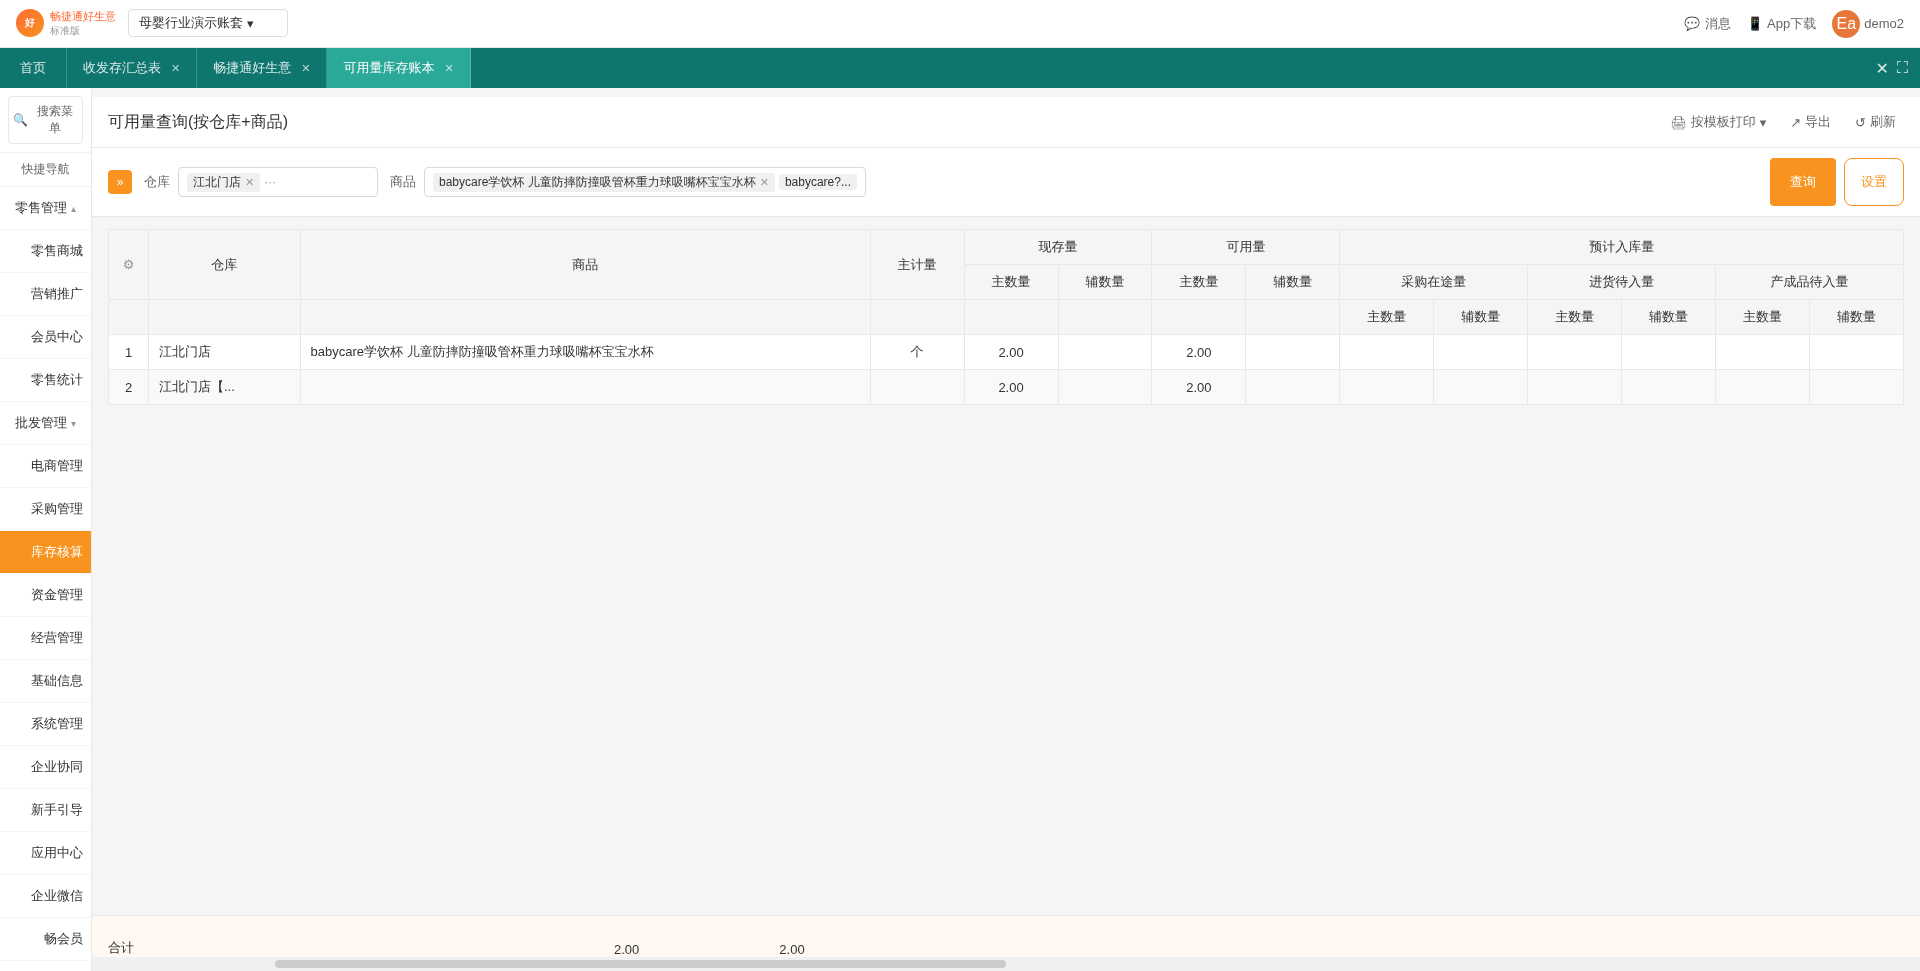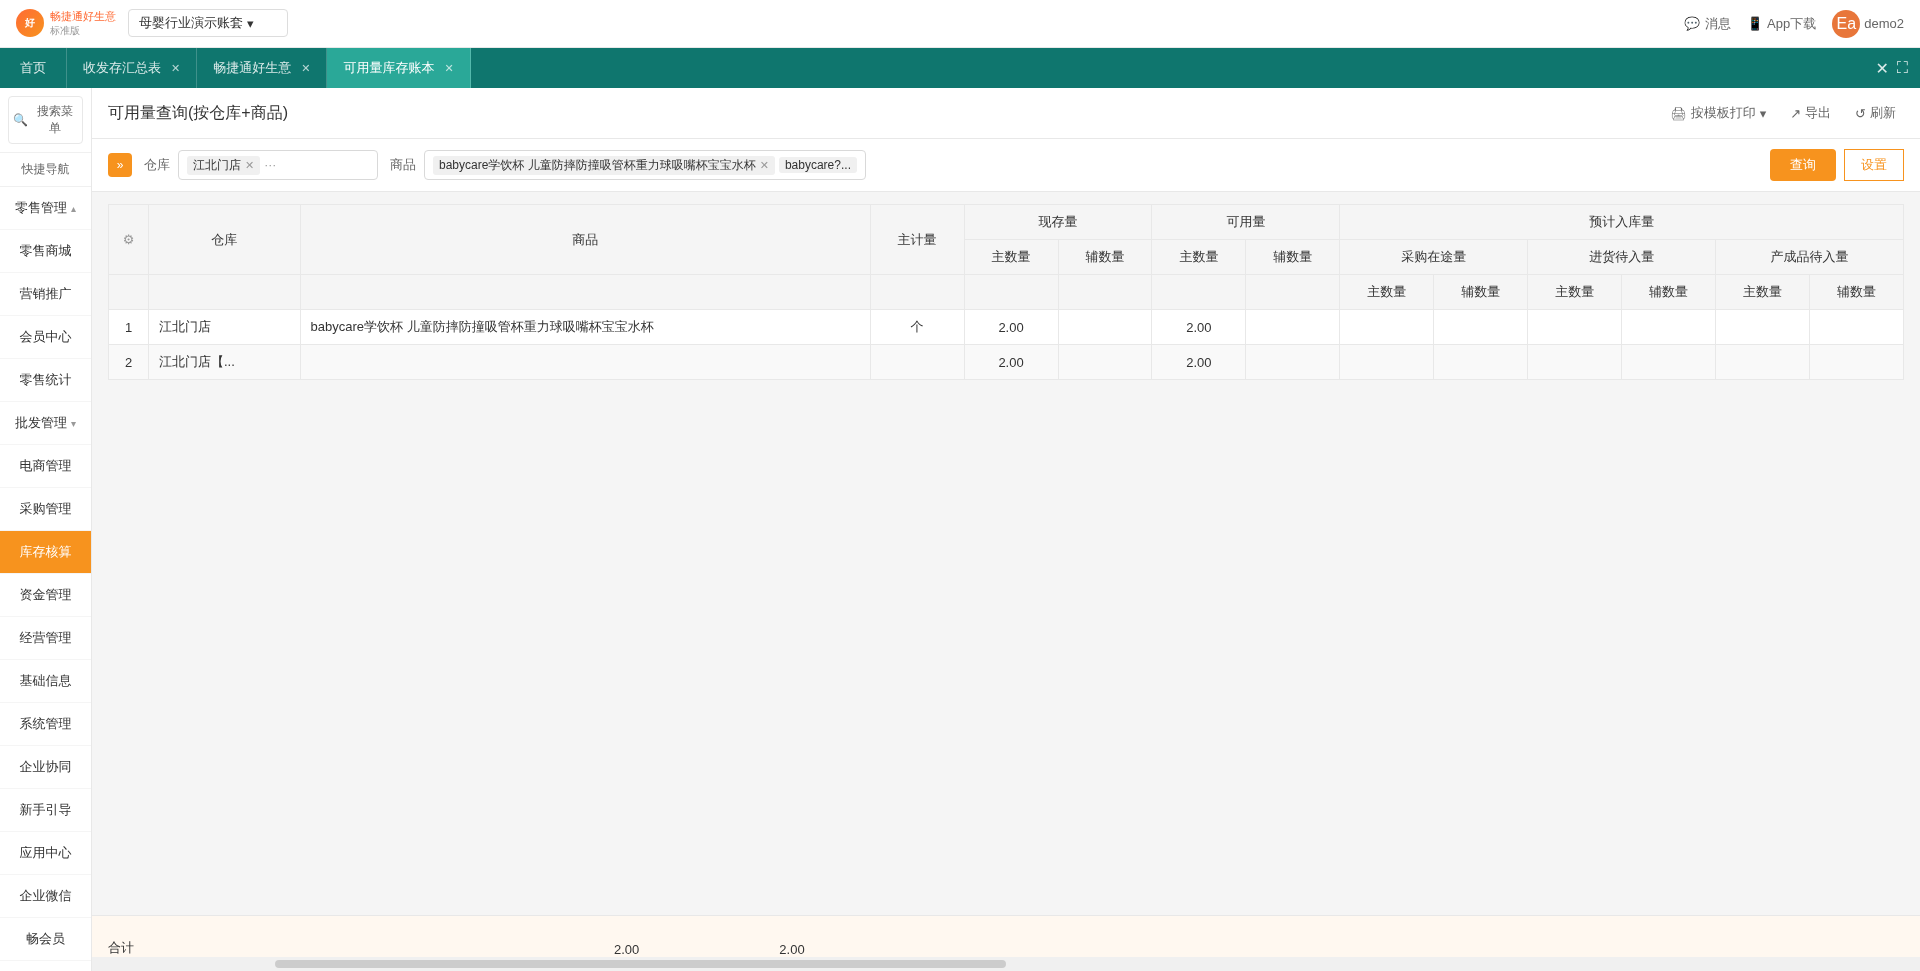--- a/index.html
+++ b/index.html
@@ -96,29 +96,29 @@
     }
     .sidebar-item {
       padding: 12px 8px;
       text-align: center;
       font-size: 13px;
       color: #333;
       cursor: pointer;
       border-bottom: 1px solid #f5f5f5;
       display: flex;
       align-items: center;
-      justify-content: center;
+      justify-content: flex-end;
       gap: 4px;
     }
     .sidebar-item.active { background: #f7931e; color: #fff; border-radius: 0; }
     .sidebar-item.has-arrow { justify-content: center; padding: 12px 12px; }
     .sidebar-arrow { font-size: 10px; color: #999; }
 
     
-    .content-area { flex: 1; display: flex; flex-direction: column; overflow: hidden; background: #f5f5f5; }
+    .content-area { flex: 1; display: flex; flex-direction: column; overflow: hidden; background: #f5f5f5; margin-top: 9px; }
 
     
     .page-header {
       background: #fff;
       padding: 12px 16px;
       display: flex;
       align-items: center;
       justify-content: space-between;
       border-bottom: 1px solid #e8e8e8;
       flex-shrink: 0;
@@ -150,21 +150,21 @@
       flex-shrink: 0;
     }
     .filter-group { display: flex; align-items: center; gap: 8px; }
     .filter-label { color: #666; font-size: 13px; white-space: nowrap; }
     .filter-tag-container { display: flex; align-items: center; gap: 4px; flex-wrap: wrap; min-width: 200px; border: 1px solid #d9d9d9; border-radius: 4px; padding: 3px 8px; background: #fff; min-height: 30px; }
     .filter-tag { background: #f0f0f0; border-radius: 3px; padding: 1px 6px; font-size: 12px; color: #333; display: flex; align-items: center; gap: 4px; }
     .filter-tag-close { color: #999; cursor: pointer; font-size: 11px; }
     .filter-more { color: #999; font-size: 12px; }
     .filter-actions { margin-left: auto; display: flex; gap: 8px; }
     .btn-query { background: #f7931e; color: white; border: none; padding: 6px 20px; border-radius: 4px; cursor: pointer; font-size: 13px; }
-    .btn-setting { background: #fff; color: #f7931e; border: 1px solid #f7931e; padding: 6px 16px; border-radius: 0; cursor: pointer; font-size: 13px; }
+    .btn-setting { background: #fff; color: #f7931e; border: 1px solid #f7931e; padding: 14px 16px; border-radius: 8px; cursor: pointer; font-size: 13px; }
 
     
     .table-container {
       flex: 1;
       overflow: auto;
       padding: 12px 16px 0;
       background: #f5f5f5;
     }
     .data-table {
       width: 100%;

